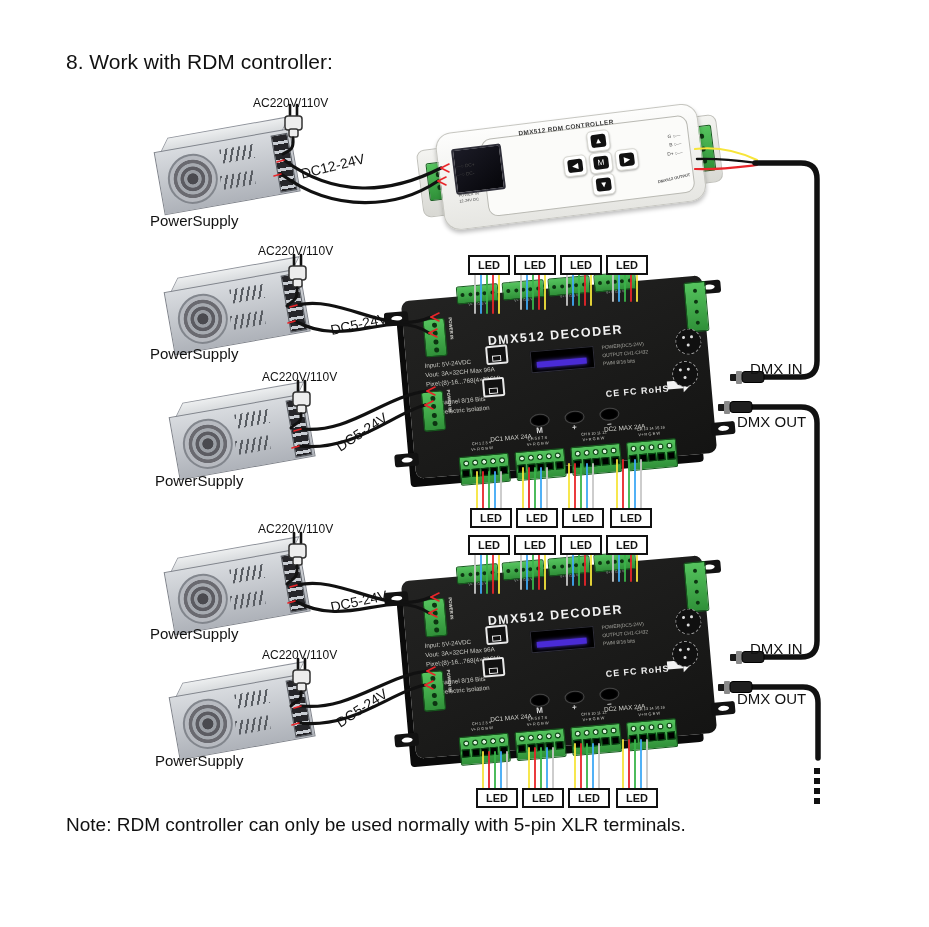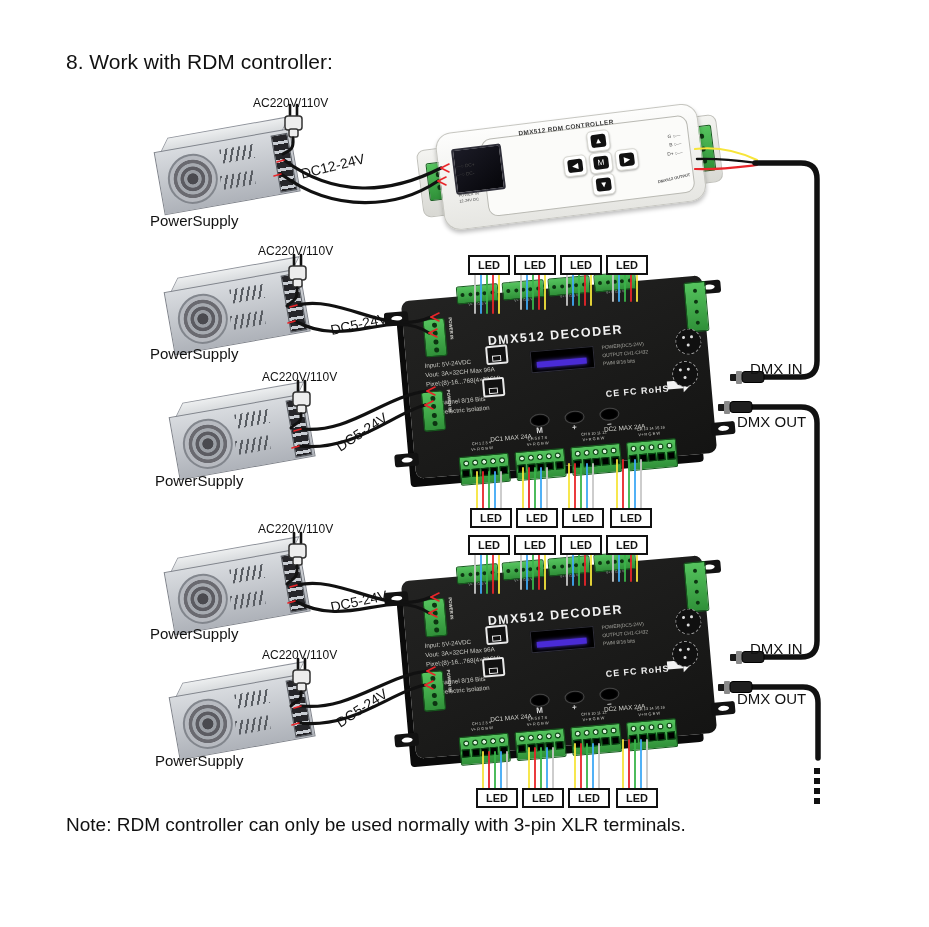--- a/index.html
+++ b/index.html
@@ -127,21 +127,21 @@
   .iput{position:absolute;left:2px;top:76px;font-size:8px;color:#777;font-weight:bold;}
   .icirc{position:absolute;left:2px;top:46px;font-size:7px;color:#777;}
   .iwires{position:absolute;left:0;top:0;z-index:3;}
 </style>
 </head>
 <body>
 
 <div id="canvas">
 
   <div class="abs title" style="left:66px;top:50px">8. Work with RDM controller:</div>
-  <div class="abs note" style="left:66px;top:814px">Note: RDM controller can only be used normally with 3-pin XLR terminals.</div>
+  <div class="abs note" style="left:66px;top:814px">Note: RDM controller can only be used normally with 5-pin XLR terminals.</div>
 
   <svg id="wires" width="929" height="927">
       <path d="M475,272 L475,313" stroke="#c8c8c8" stroke-width="1.8" fill="none" stroke-linecap="round" stroke-linejoin="round"></path>
       <path d="M481,272 L481,313" stroke="#3fa9f5" stroke-width="1.8" fill="none" stroke-linecap="round" stroke-linejoin="round"></path>
       <path d="M487,272 L487,313" stroke="#39b54a" stroke-width="1.8" fill="none" stroke-linecap="round" stroke-linejoin="round"></path>
       <path d="M493,272 L493,313" stroke="#e8252a" stroke-width="1.8" fill="none" stroke-linecap="round" stroke-linejoin="round"></path>
       <path d="M499,272 L499,313" stroke="#f7e53b" stroke-width="1.8" fill="none" stroke-linecap="round" stroke-linejoin="round"></path>
       <path d="M521,272 L521,309" stroke="#c8c8c8" stroke-width="1.8" fill="none" stroke-linecap="round" stroke-linejoin="round"></path>
       <path d="M527,272 L527,309" stroke="#3fa9f5" stroke-width="1.8" fill="none" stroke-linecap="round" stroke-linejoin="round"></path>
       <path d="M533,272 L533,309" stroke="#39b54a" stroke-width="1.8" fill="none" stroke-linecap="round" stroke-linejoin="round"></path>

